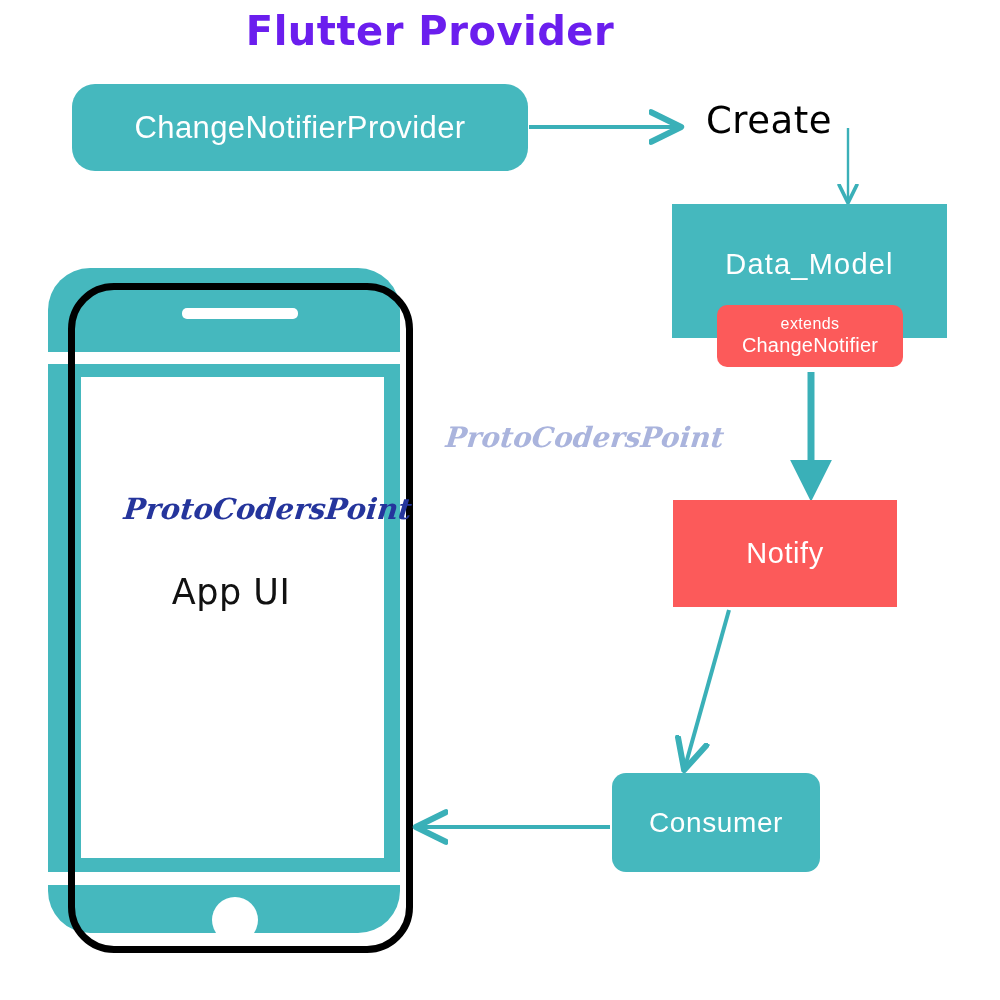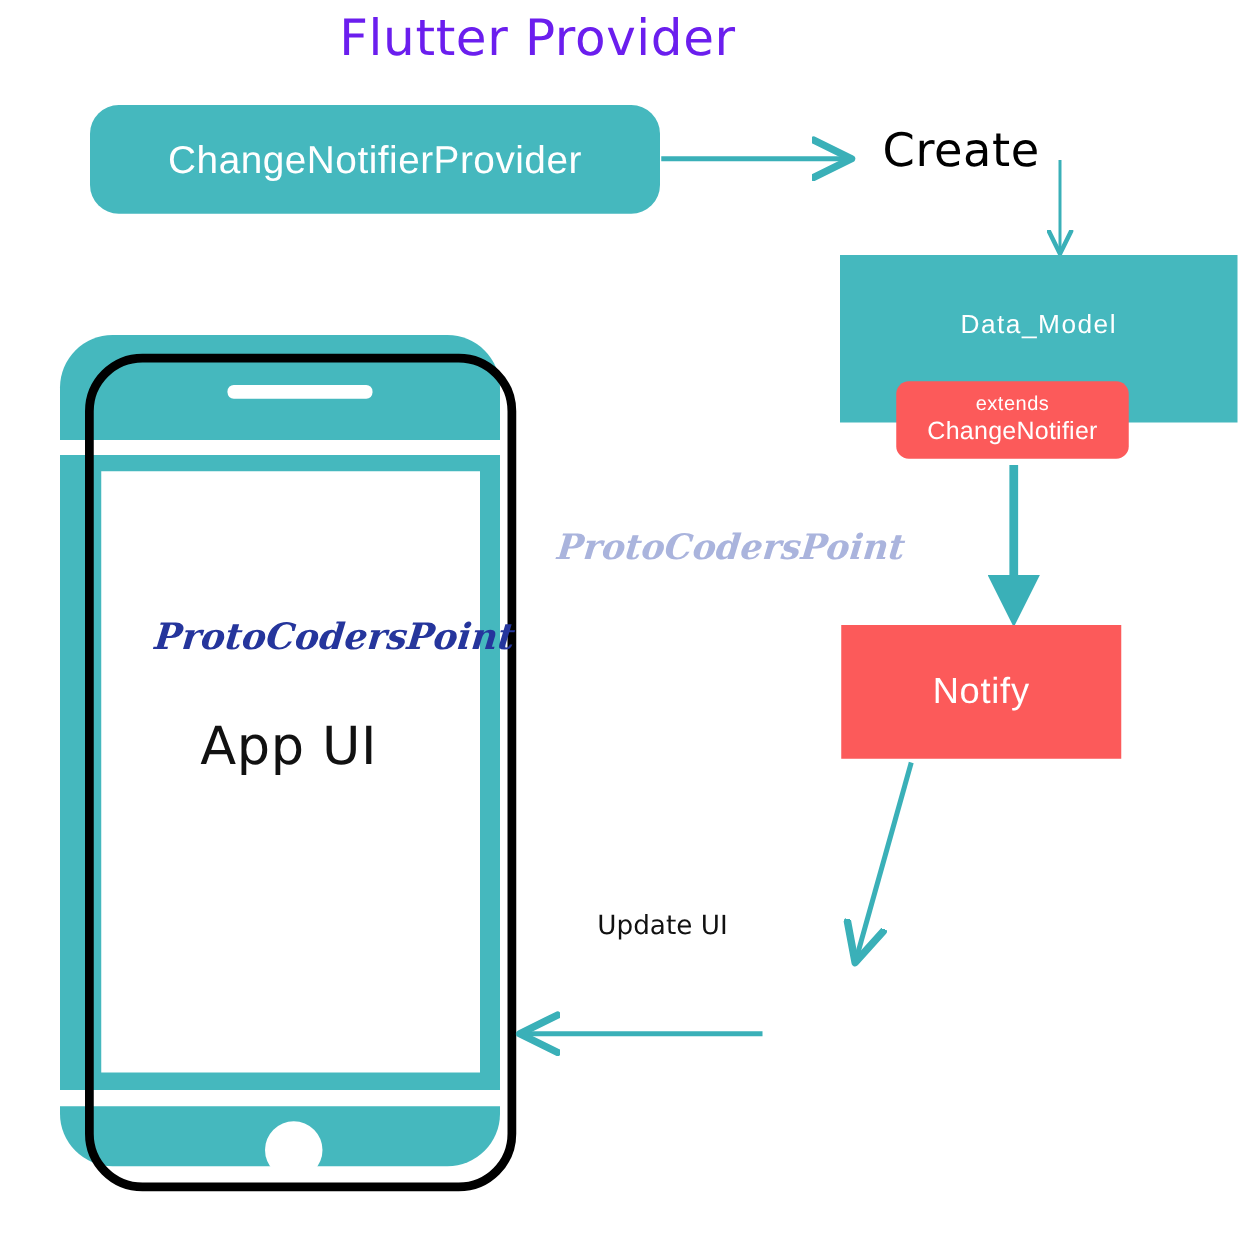--- a/index.html
+++ b/index.html
@@ -17,21 +17,21 @@
   }
 
   
   #title {
     position: absolute;
     left: 0;
     top: 8px;
     width: 860px;
     text-align: center;
     font-size: 40px;
-    font-weight: normal;
+    font-weight: bold;
     letter-spacing: 0.5px;
     color: #6b1eee;
     font-family: "DejaVu Sans", sans-serif;
   }
 
   
   .node {
     position: absolute;
     display: flex;
     align-items: center;
@@ -45,22 +45,22 @@
 
   #box-provider {
     left: 72px; top: 84px;
     width: 456px; height: 87px;
     border-radius: 23px;
     font-size: 31px;
     letter-spacing: 0.4px;
   }
   #box-datamodel {
     left: 672px; top: 204px;
-    width: 318px; height: 134px;
-    font-size: 21px;
+    width: 275px; height: 134px;
+    font-size: 29px;
     letter-spacing: 1.2px;
     align-items: flex-start;
     padding-top: 44px;
   }
   #box-changenotifier {
     left: 717px; top: 305px;
     width: 186px; height: 62px;
     border-radius: 10px;
     flex-direction: column;
     justify-content: center;
@@ -189,21 +189,21 @@
     left: 212px; top: 897px;
     width: 46px; height: 46px;
     background: #ffffff;
     border-radius: 50%;
   }
   #label-appui {
     position: absolute;
     left: 101px; top: 572px;
     width: 260px;
     text-align: center;
-    font-size: 42px;
+    font-size: 35px;
     color: #111111;
     font-family: "DejaVu Sans", sans-serif;
     letter-spacing: 0.5px;
   }
 
   
   #arrows {
     position: absolute;
     left: 0; top: 0;
     width: 1000px; height: 1000px;
@@ -267,18 +267,18 @@
 
   <div class="node teal" id="box-datamodel">Data_Model</div>
 
   <div class="node red" id="box-changenotifier">
     <span class="extends-label">extends</span>
     <span class="cn-label">ChangeNotifier</span>
   </div>
 
   <div class="node red" id="box-notify">Notify</div>
 
+  <div class="node teal" id="box-consumer">Consumer</div>
 
   <div id="label-update">
-    <div>Update UI</div>
   </div>
 
 </div>
 
 </body></html>

